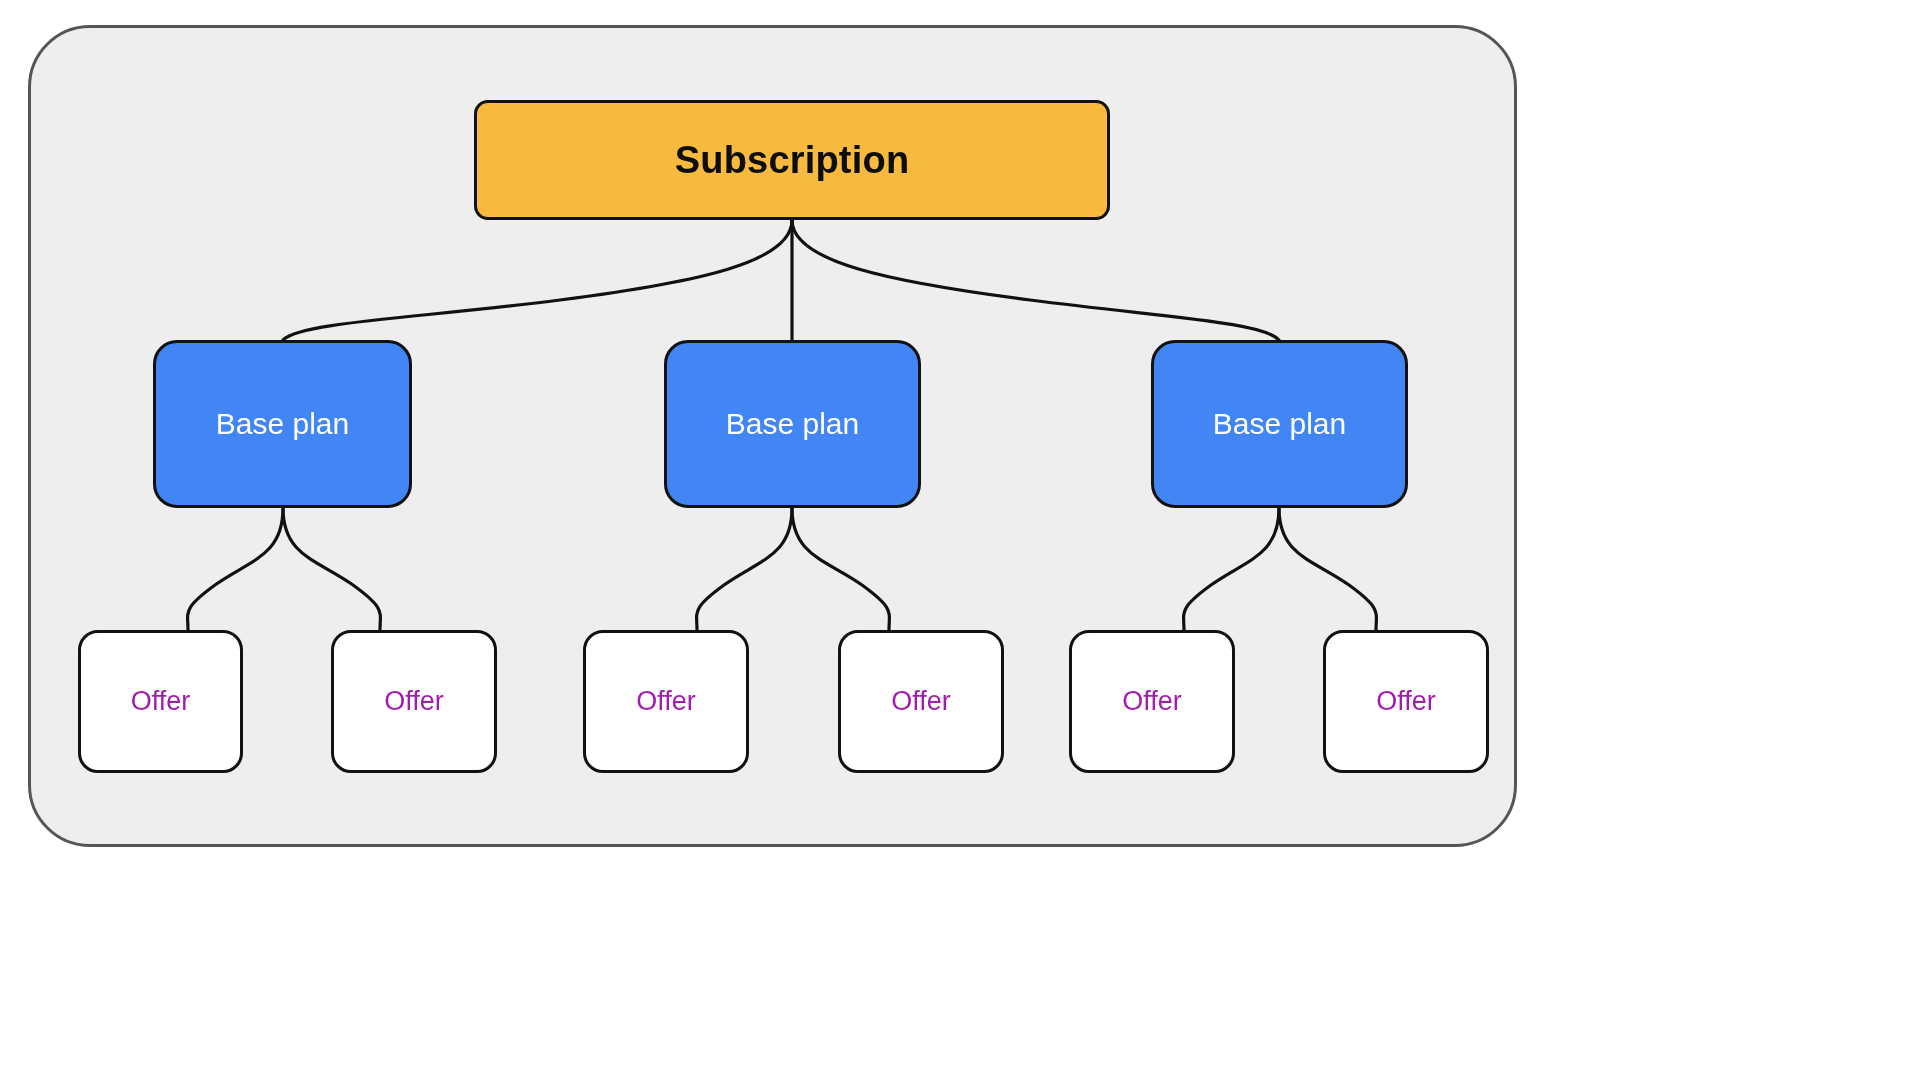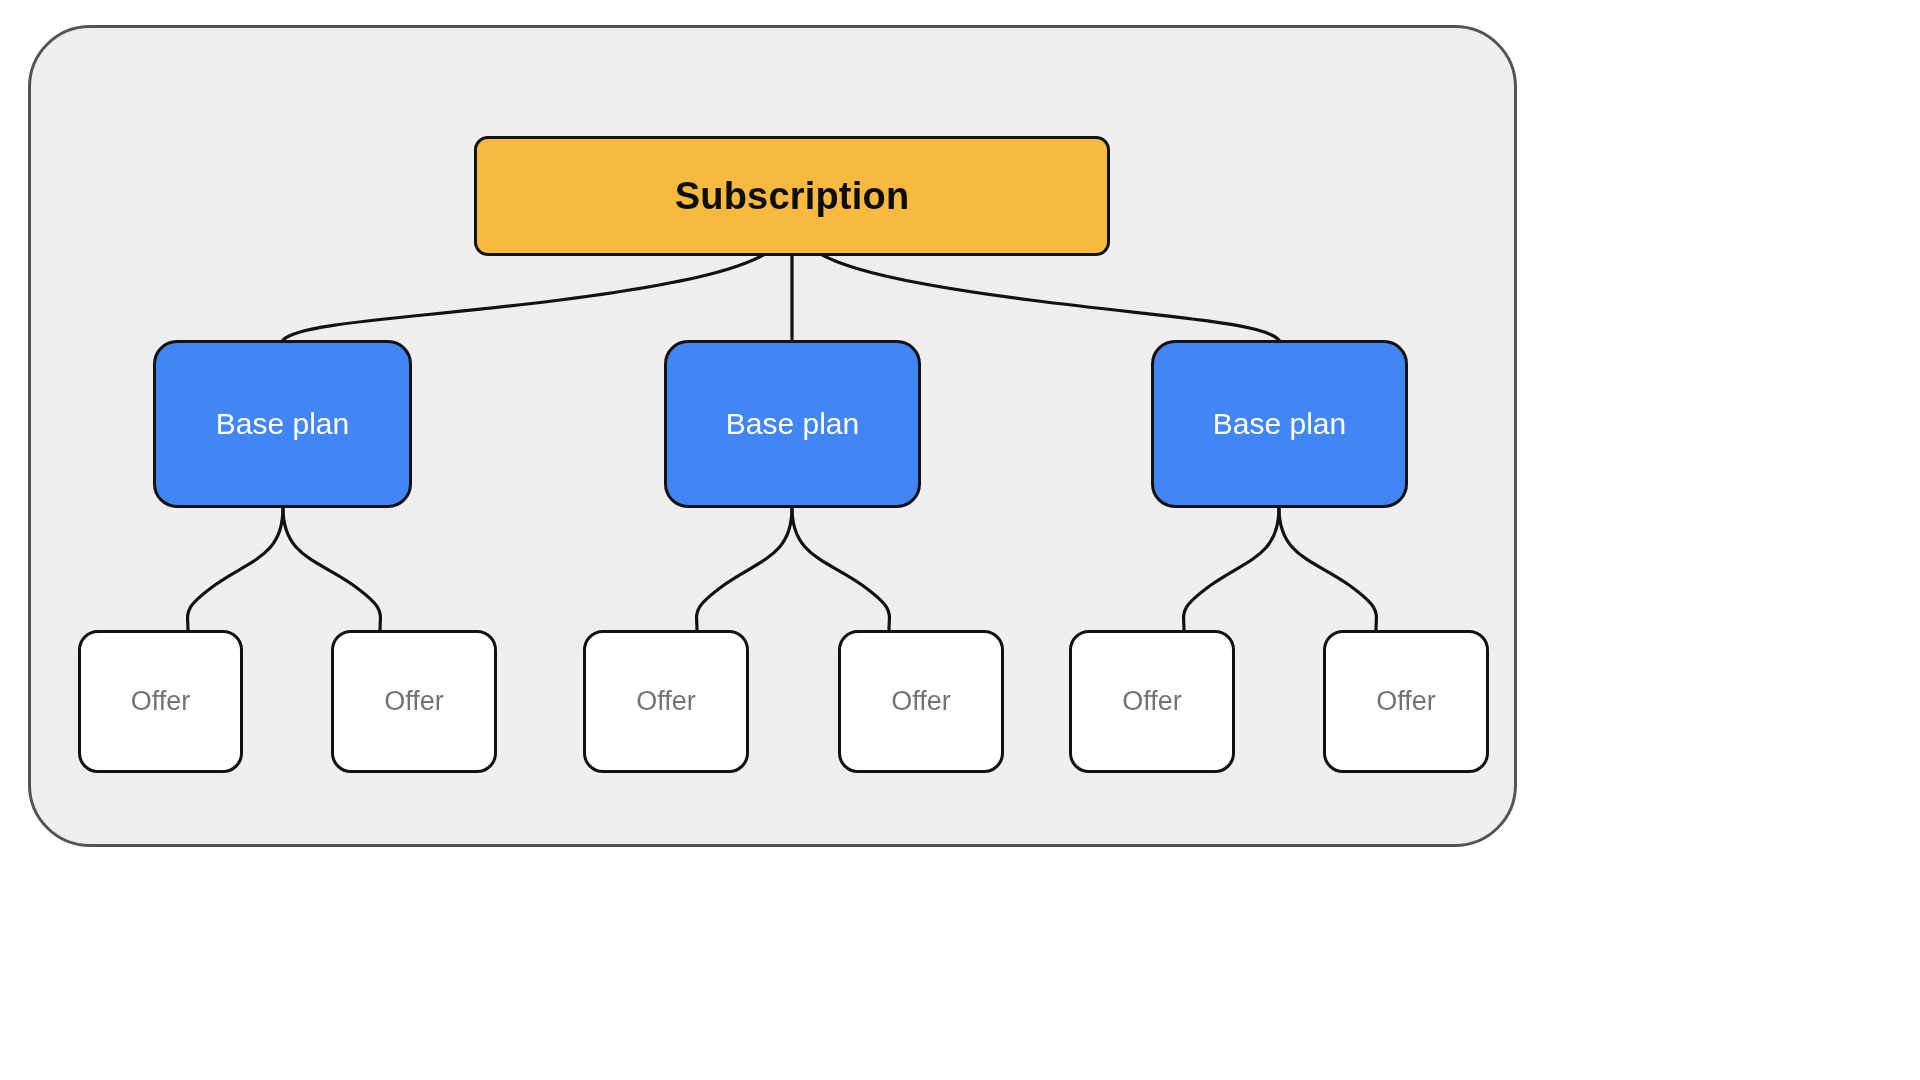--- a/index.html
+++ b/index.html
@@ -69,21 +69,21 @@
     border-radius: 24px;
     color: #ffffff;
     font-size: 30px;
     font-weight: normal;
   }
 
   .node-offer {
     background: #ffffff;
     border: 3px solid #111111;
     border-radius: 20px;
-    color: #737373;
+    color: #a21caf;
     font-size: 27px;
     font-weight: normal;
   }
 </style>
 </head>
 <body>
 
 <div id="stage">
 
   <div id="panel"></div>
@@ -101,21 +101,21 @@
       <path d="M 283 508 C 283 556 318 560 353 585 C 386 609 380 612 380 630"></path>
 
       <path d="M 792 508 C 792 556 759 560 724 585 C 691 609 697 612 697 630"></path>
       <path d="M 792 508 C 792 556 827 560 862 585 C 895 609 889 612 889 630"></path>
 
       <path d="M 1279 508 C 1279 556 1246 560 1211 585 C 1178 609 1184 612 1184 630"></path>
       <path d="M 1279 508 C 1279 556 1314 560 1349 585 C 1382 609 1376 612 1376 630"></path>
     </g>
   </svg>
 
-  <div class="node node-subscription" style="left:474px; top:100px; width:636px; height:120px;margin-top:36px;">
+  <div class="node node-subscription" style="left:474px; top:100px; width:636px; height:120px;">
     <span>Subscription</span>
   </div>
 
   <div class="node node-baseplan" style="left:153px; top:340px; width:259px; height:168px;">
     <span>Base plan</span>
   </div>
 
   <div class="node node-baseplan" style="left:664px; top:340px; width:257px; height:168px;">
     <span>Base plan</span>
   </div>

